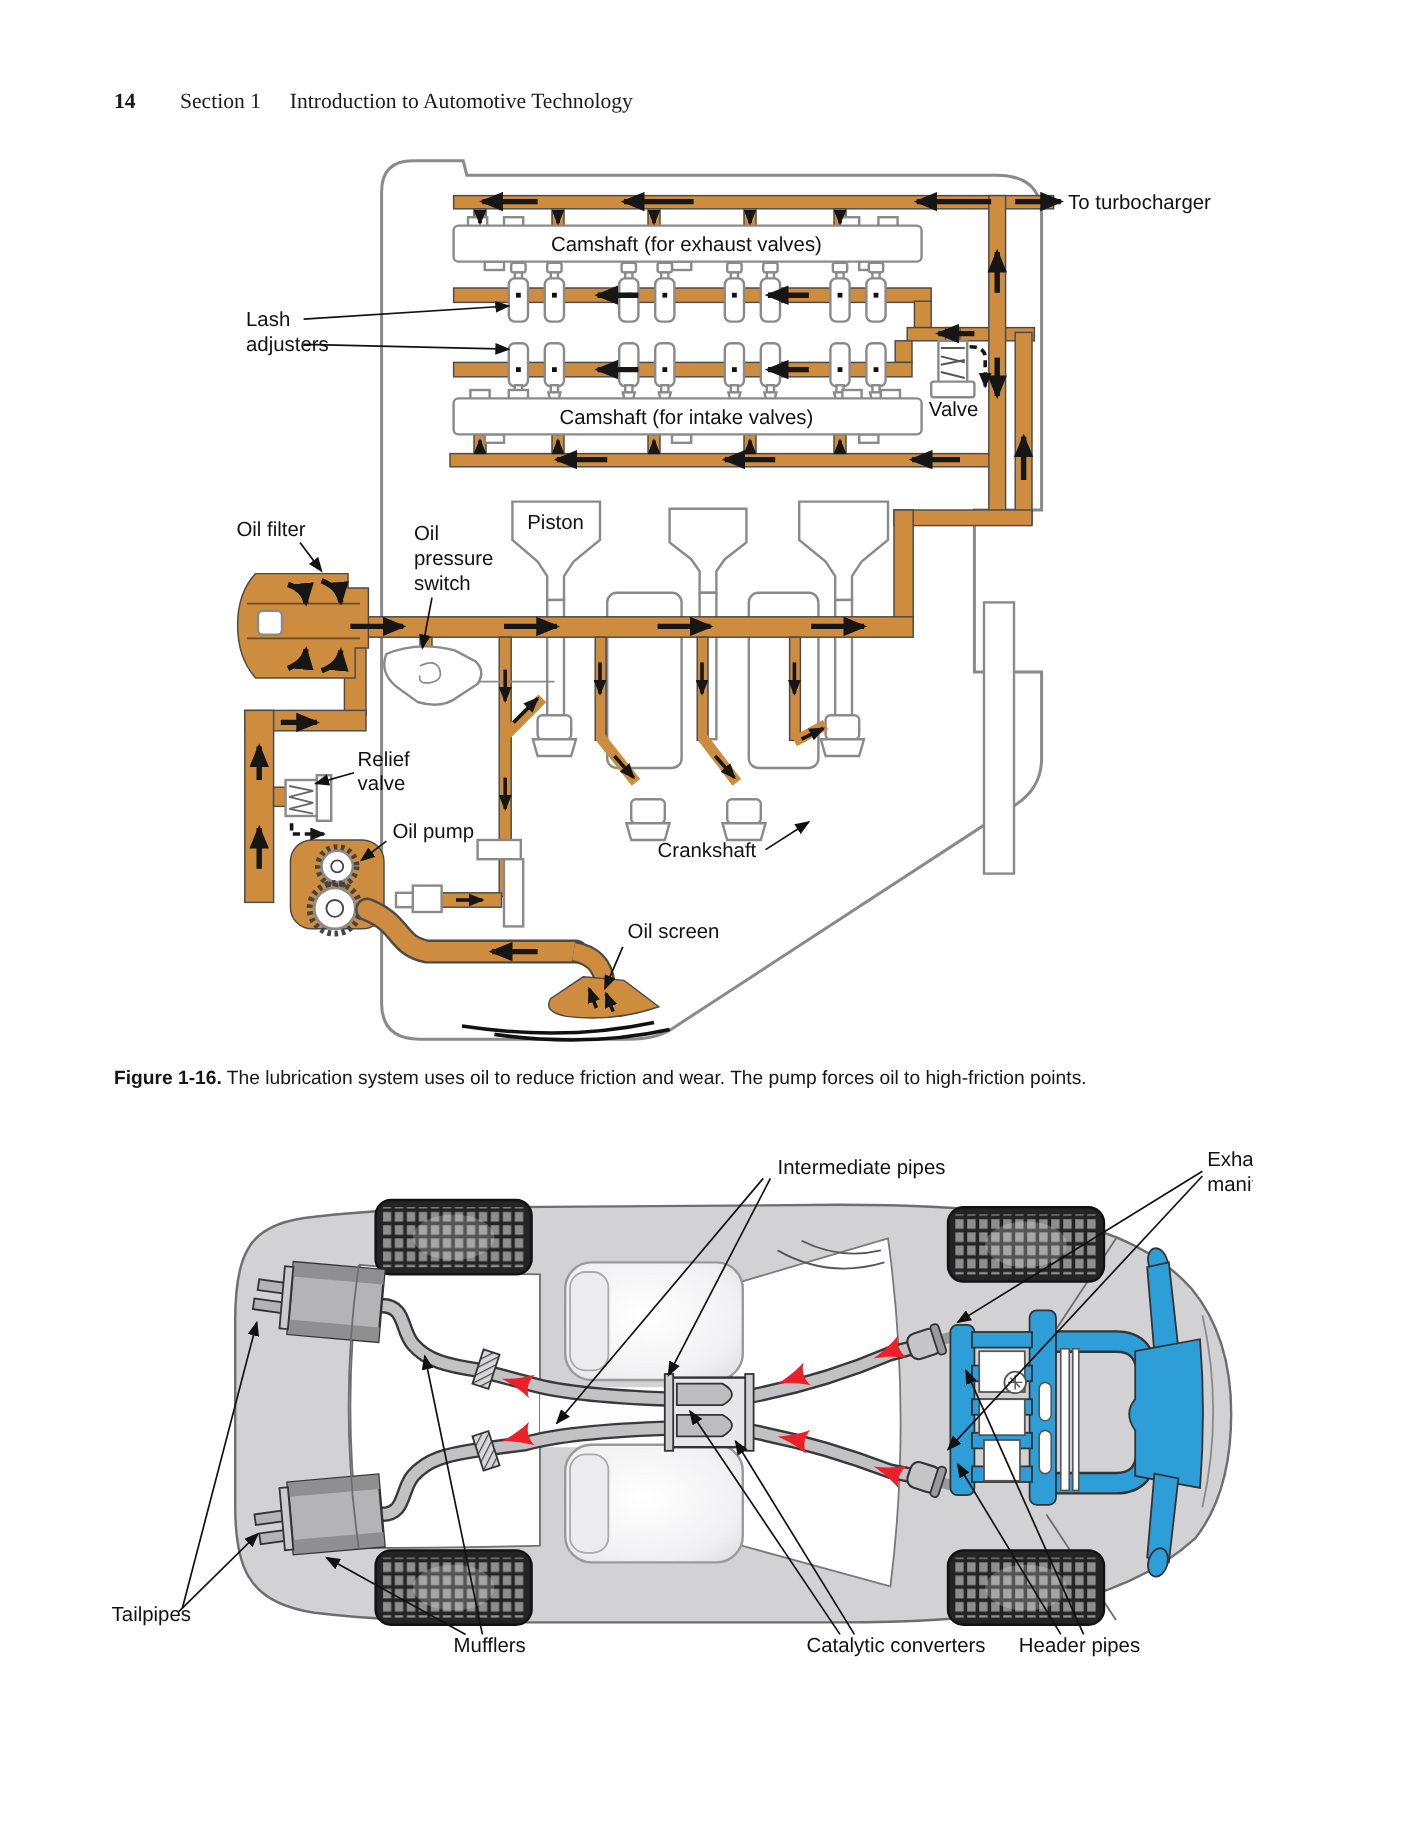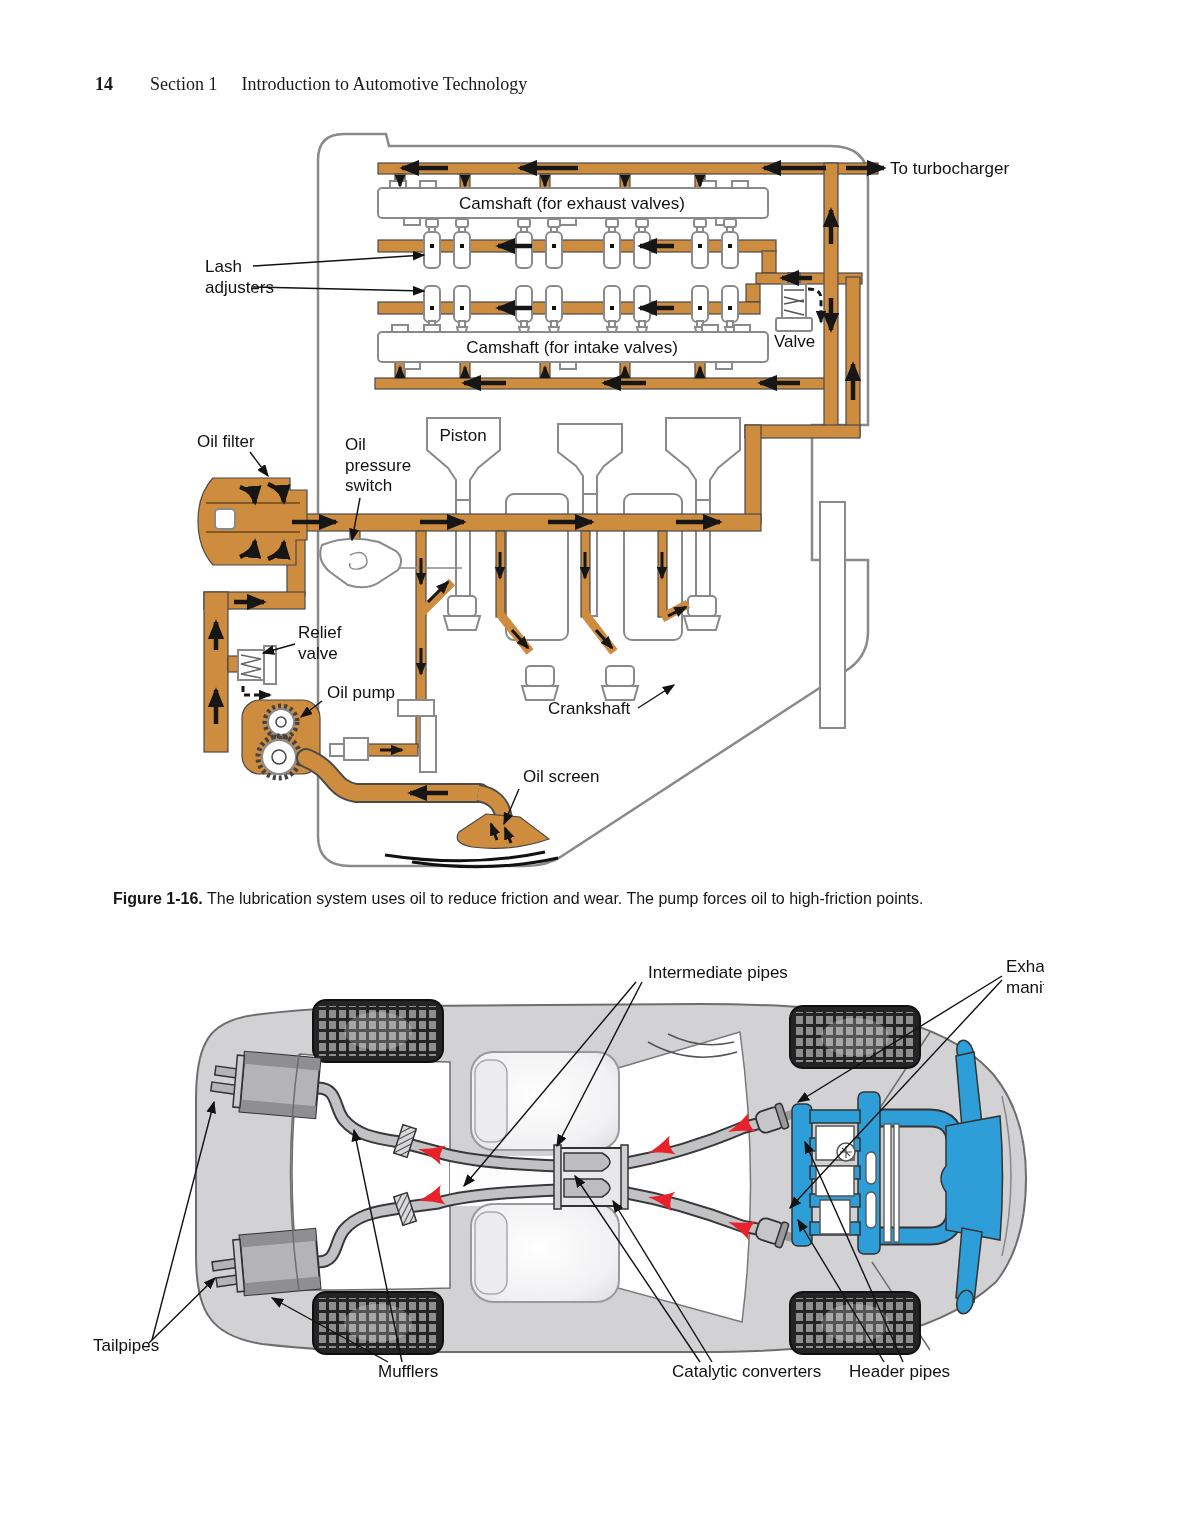--- a/index.html
+++ b/index.html
@@ -3,21 +3,21 @@
 <meta charset="utf-8">
 <style>
   html,body{margin:0;padding:0;background:#ffffff;}
   .page{position:relative;width:1044px;height:1530px;background:#fff;overflow:hidden;
         font-family:"Liberation Sans",sans-serif;}
   .pg-header{position:absolute;top:74px;left:95px;font-family:"Liberation Serif",serif;
              font-size:18px;color:#1a1a1a;white-space:nowrap;}
   .pg-header .num{font-weight:bold;margin-right:37px;}
   .pg-header .sec{margin-right:24px;}
   .diagram-svg{position:absolute;top:0;left:0;}
-  .caption{position:absolute;left:113px;width:1040px;font-size:16px;color:#161616;line-height:21px;}
+  .caption{position:absolute;left:95px;width:1040px;font-size:16px;color:#161616;line-height:21px;}
   .caption b{font-weight:bold;}
   .cap16{top:888px;}
   .cap17{top:1404px;}
   text{font-family:"Liberation Sans",sans-serif;}
   .dlabel{font-size:17px;fill:#111;}
   .thin{stroke:#111;stroke-width:1.4;fill:none;}
   .flow{stroke:#161616;stroke-width:4.5;fill:none;}
   .flow3{stroke:#161616;stroke-width:3;fill:none;}
   .oil{fill:#CE8C3F;stroke:#4a4a4a;stroke-width:1.2;}
   .wht{fill:#ffffff;stroke:#8a8a8a;stroke-width:2;}

